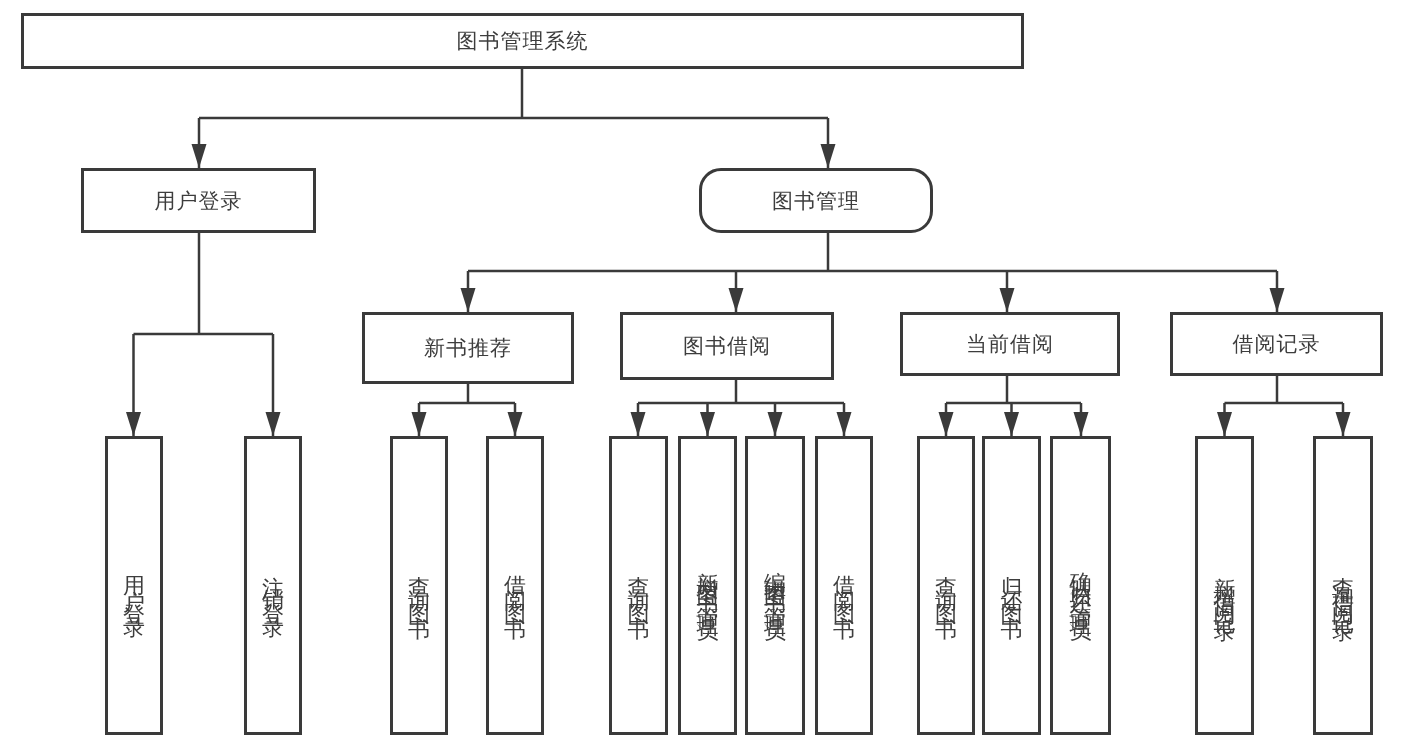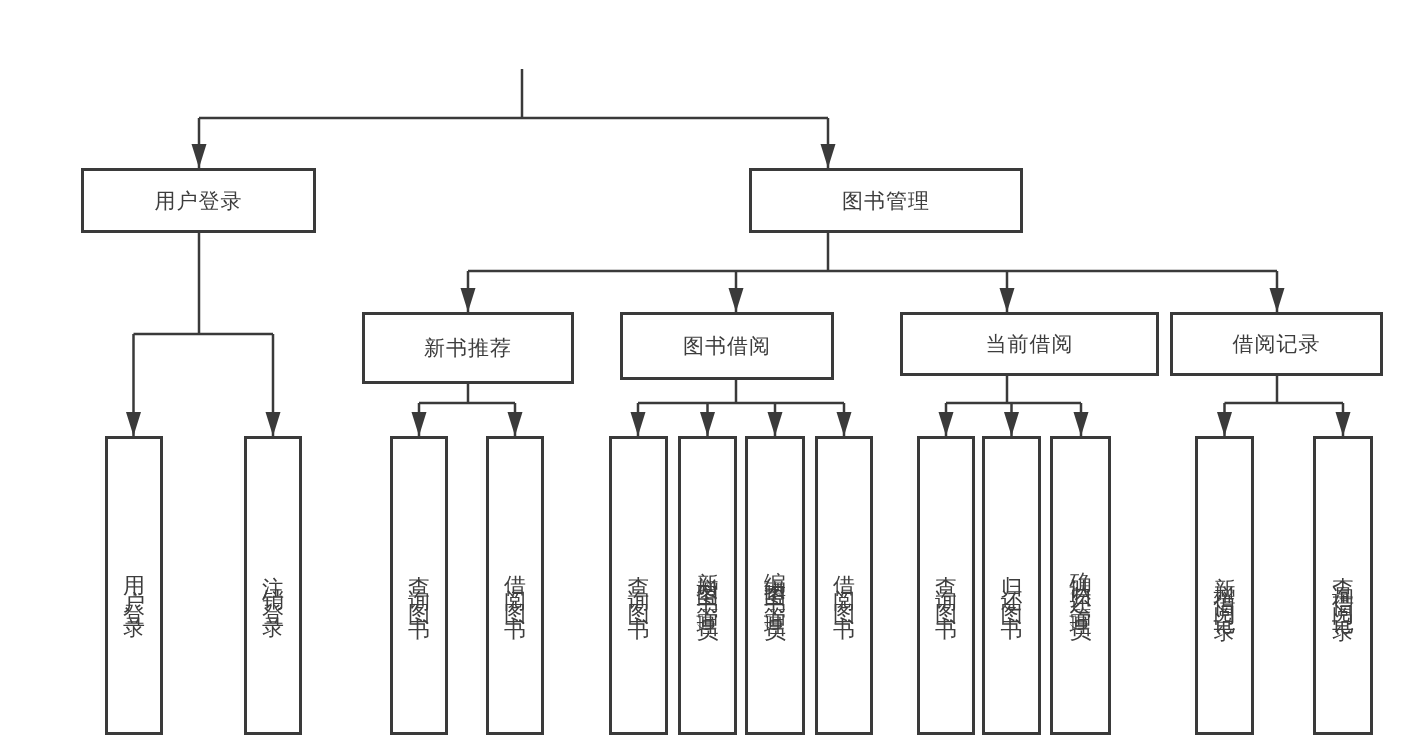--- a/index.html
+++ b/index.html
@@ -105,27 +105,28 @@
       <path d="M1011.5,403 V436" marker-end="url(#arw)"></path>
       <path d="M1081,403 V436" marker-end="url(#arw)"></path>
 
       <path d="M1277,376 V403"></path>
       <path d="M1224.5,403 H1343"></path>
       <path d="M1224.5,403 V436" marker-end="url(#arw)"></path>
       <path d="M1343,403 V436" marker-end="url(#arw)"></path>
     </g>
   </svg>
 
+  <div class="box h-box" style="left:21px; top:13px; width:1003px; height:56px;">图书管理系统</div>
 
   <div class="box h-box" style="left:81px; top:168px; width:235px; height:65px;">用户登录</div>
-  <div class="box h-box" style="left:749px; top:168px; width:274px; height:65px;">图书管理</div>
+  <div class="box h-box" style="left:699px; top:168px; width:234px; height:65px;border-radius:22px;">图书管理</div>
 
   <div class="box h-box" style="left:362px; top:312px; width:212px; height:72px;">新书推荐</div>
   <div class="box h-box" style="left:620px; top:312px; width:214px; height:68px;">图书借阅</div>
-  <div class="box h-box" style="left:900px; top:312px; width:259px; height:64px;">当前借阅</div>
+  <div class="box h-box" style="left:900px; top:312px; width:220px; height:64px;">当前借阅</div>
   <div class="box h-box" style="left:1170px; top:312px; width:213px; height:64px;">借阅记录</div>
 
   <div class="box v-box v-short" style="left:105px; top:436px; width:58px; height:299px;">用户登录</div>
   <div class="box v-box v-short" style="left:244px; top:436px; width:58px; height:299px;">注销登录</div>
 
   <div class="box v-box v-short" style="left:390px; top:436px; width:58px; height:299px;">查询图书</div>
   <div class="box v-box v-short" style="left:486px; top:436px; width:58px; height:299px;">借阅图书</div>
 
   <div class="box v-box v-short" style="left:609px; top:436px; width:59px; height:299px;">查询图书</div>
   <div class="box v-box v-long" style="left:678px; top:436px; width:59px; height:299px;">新增图书（管理员）</div>

